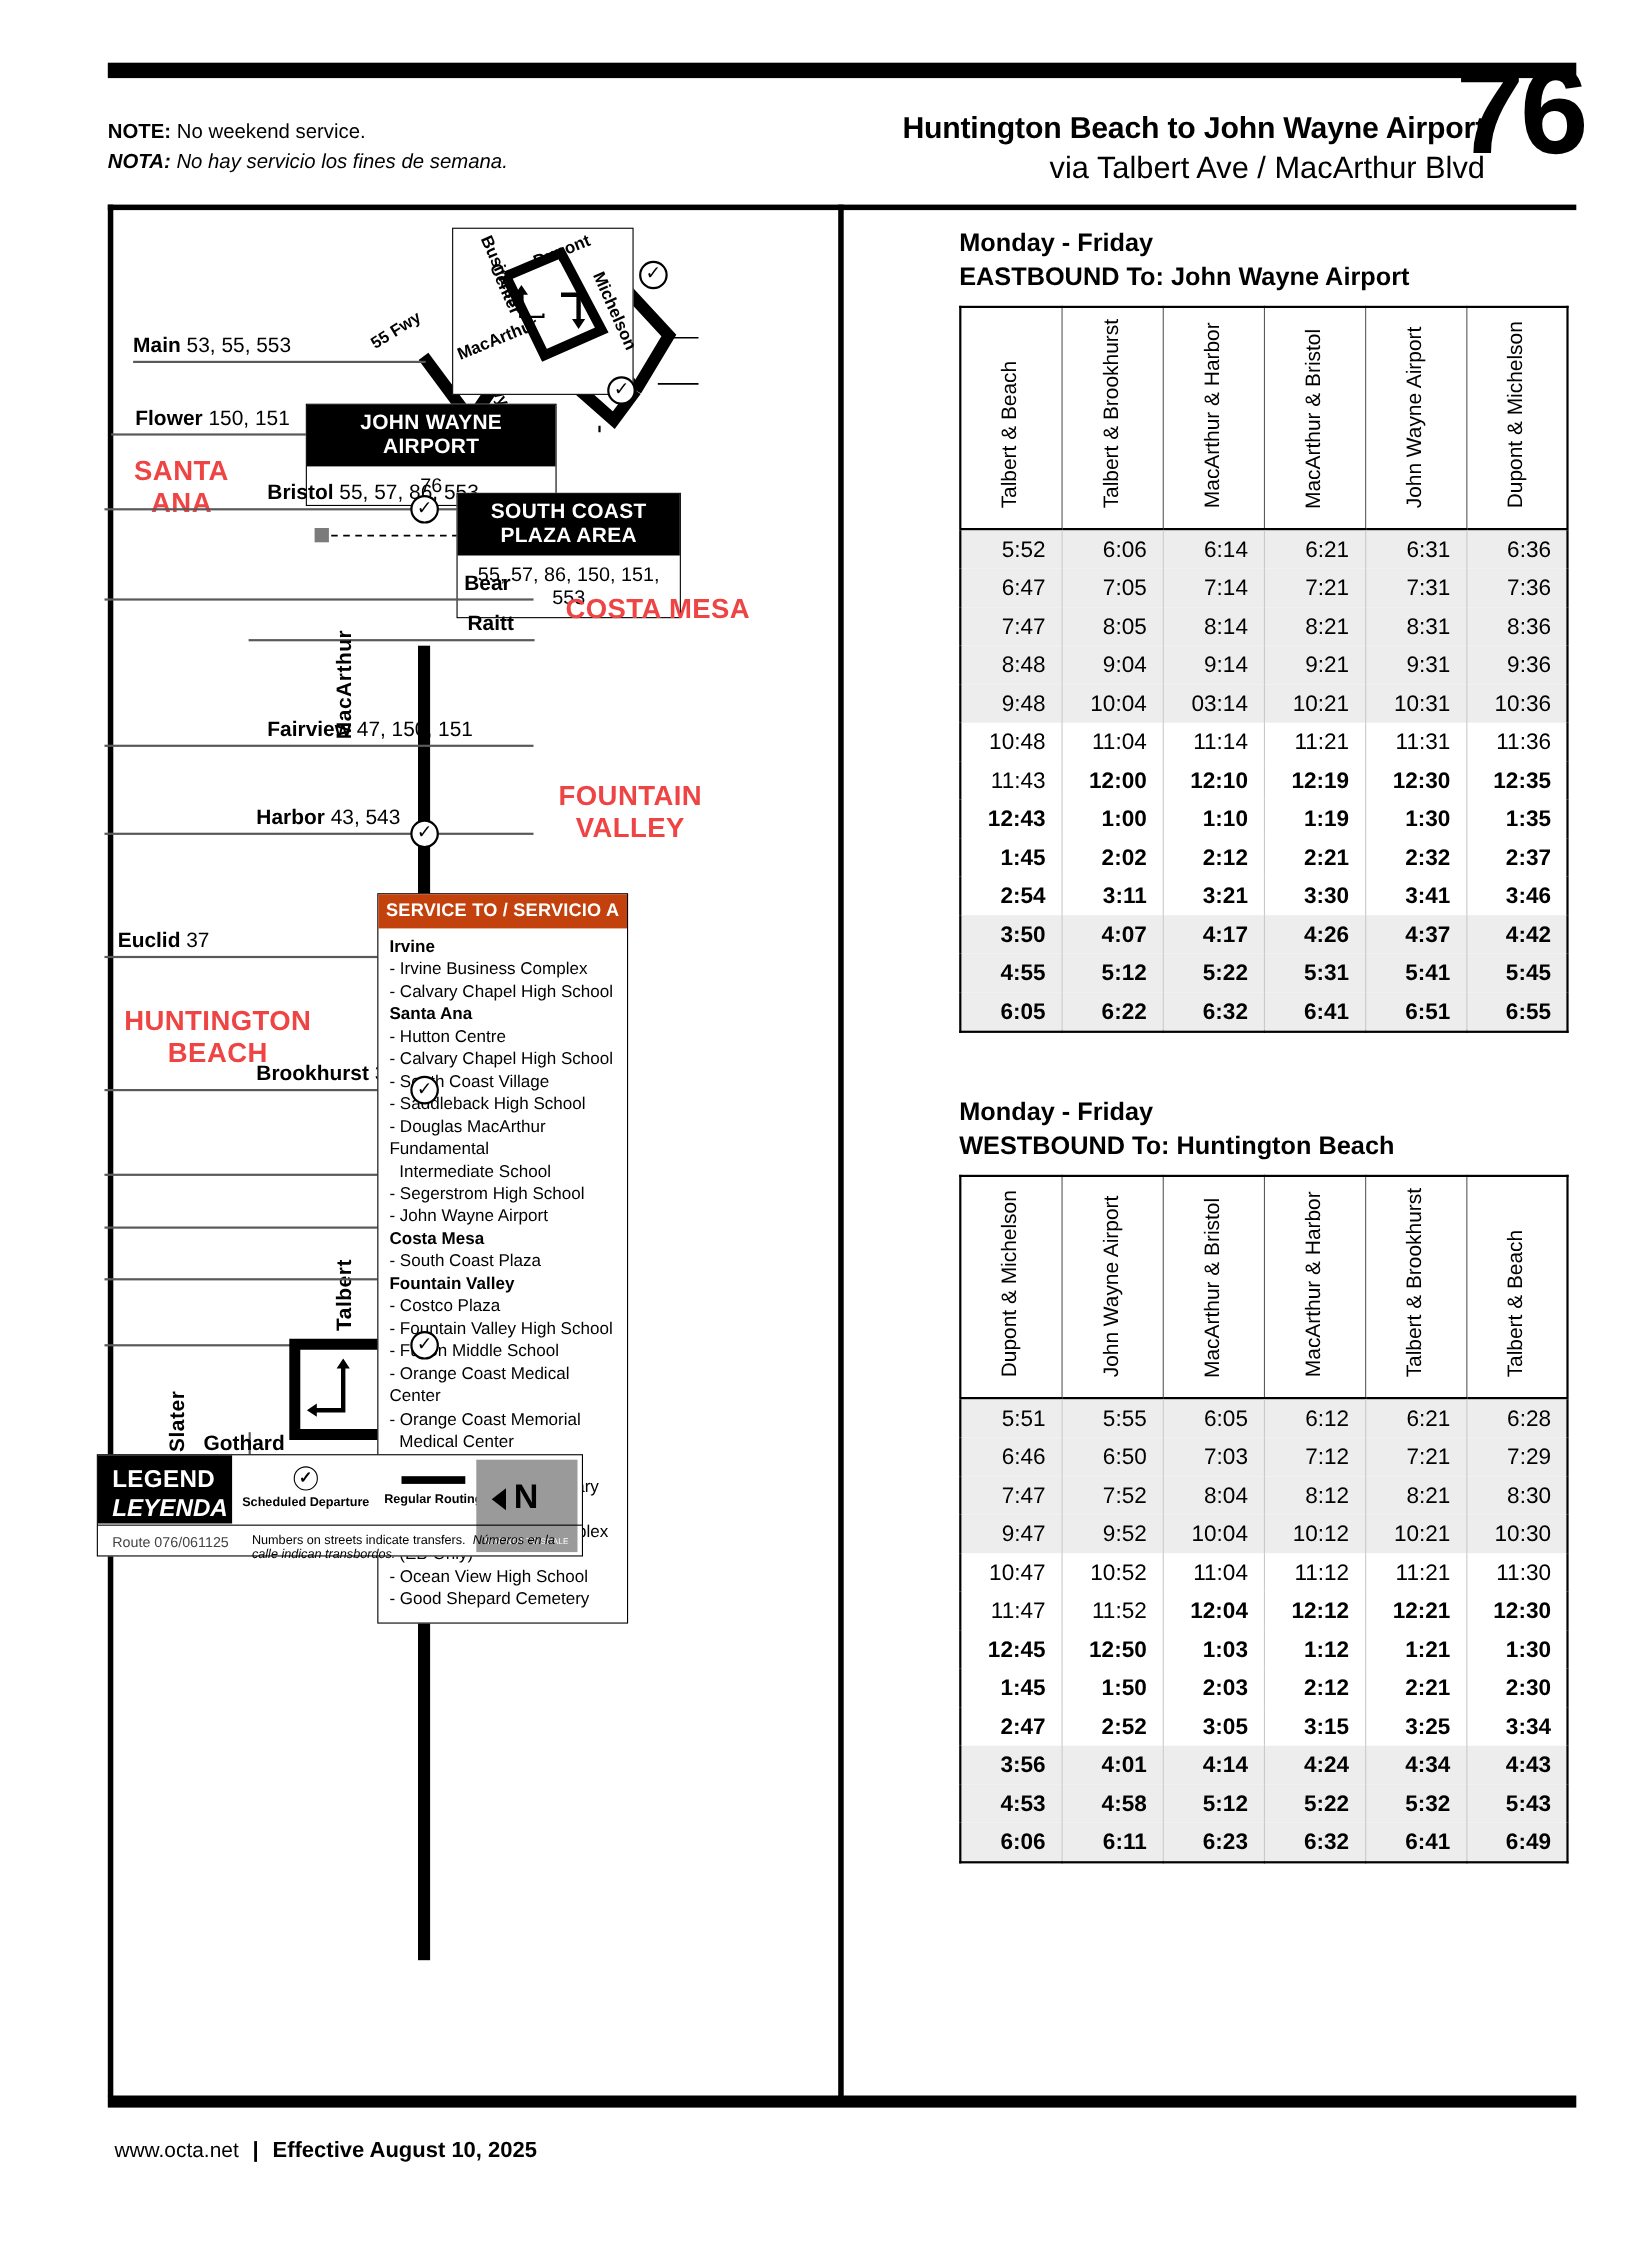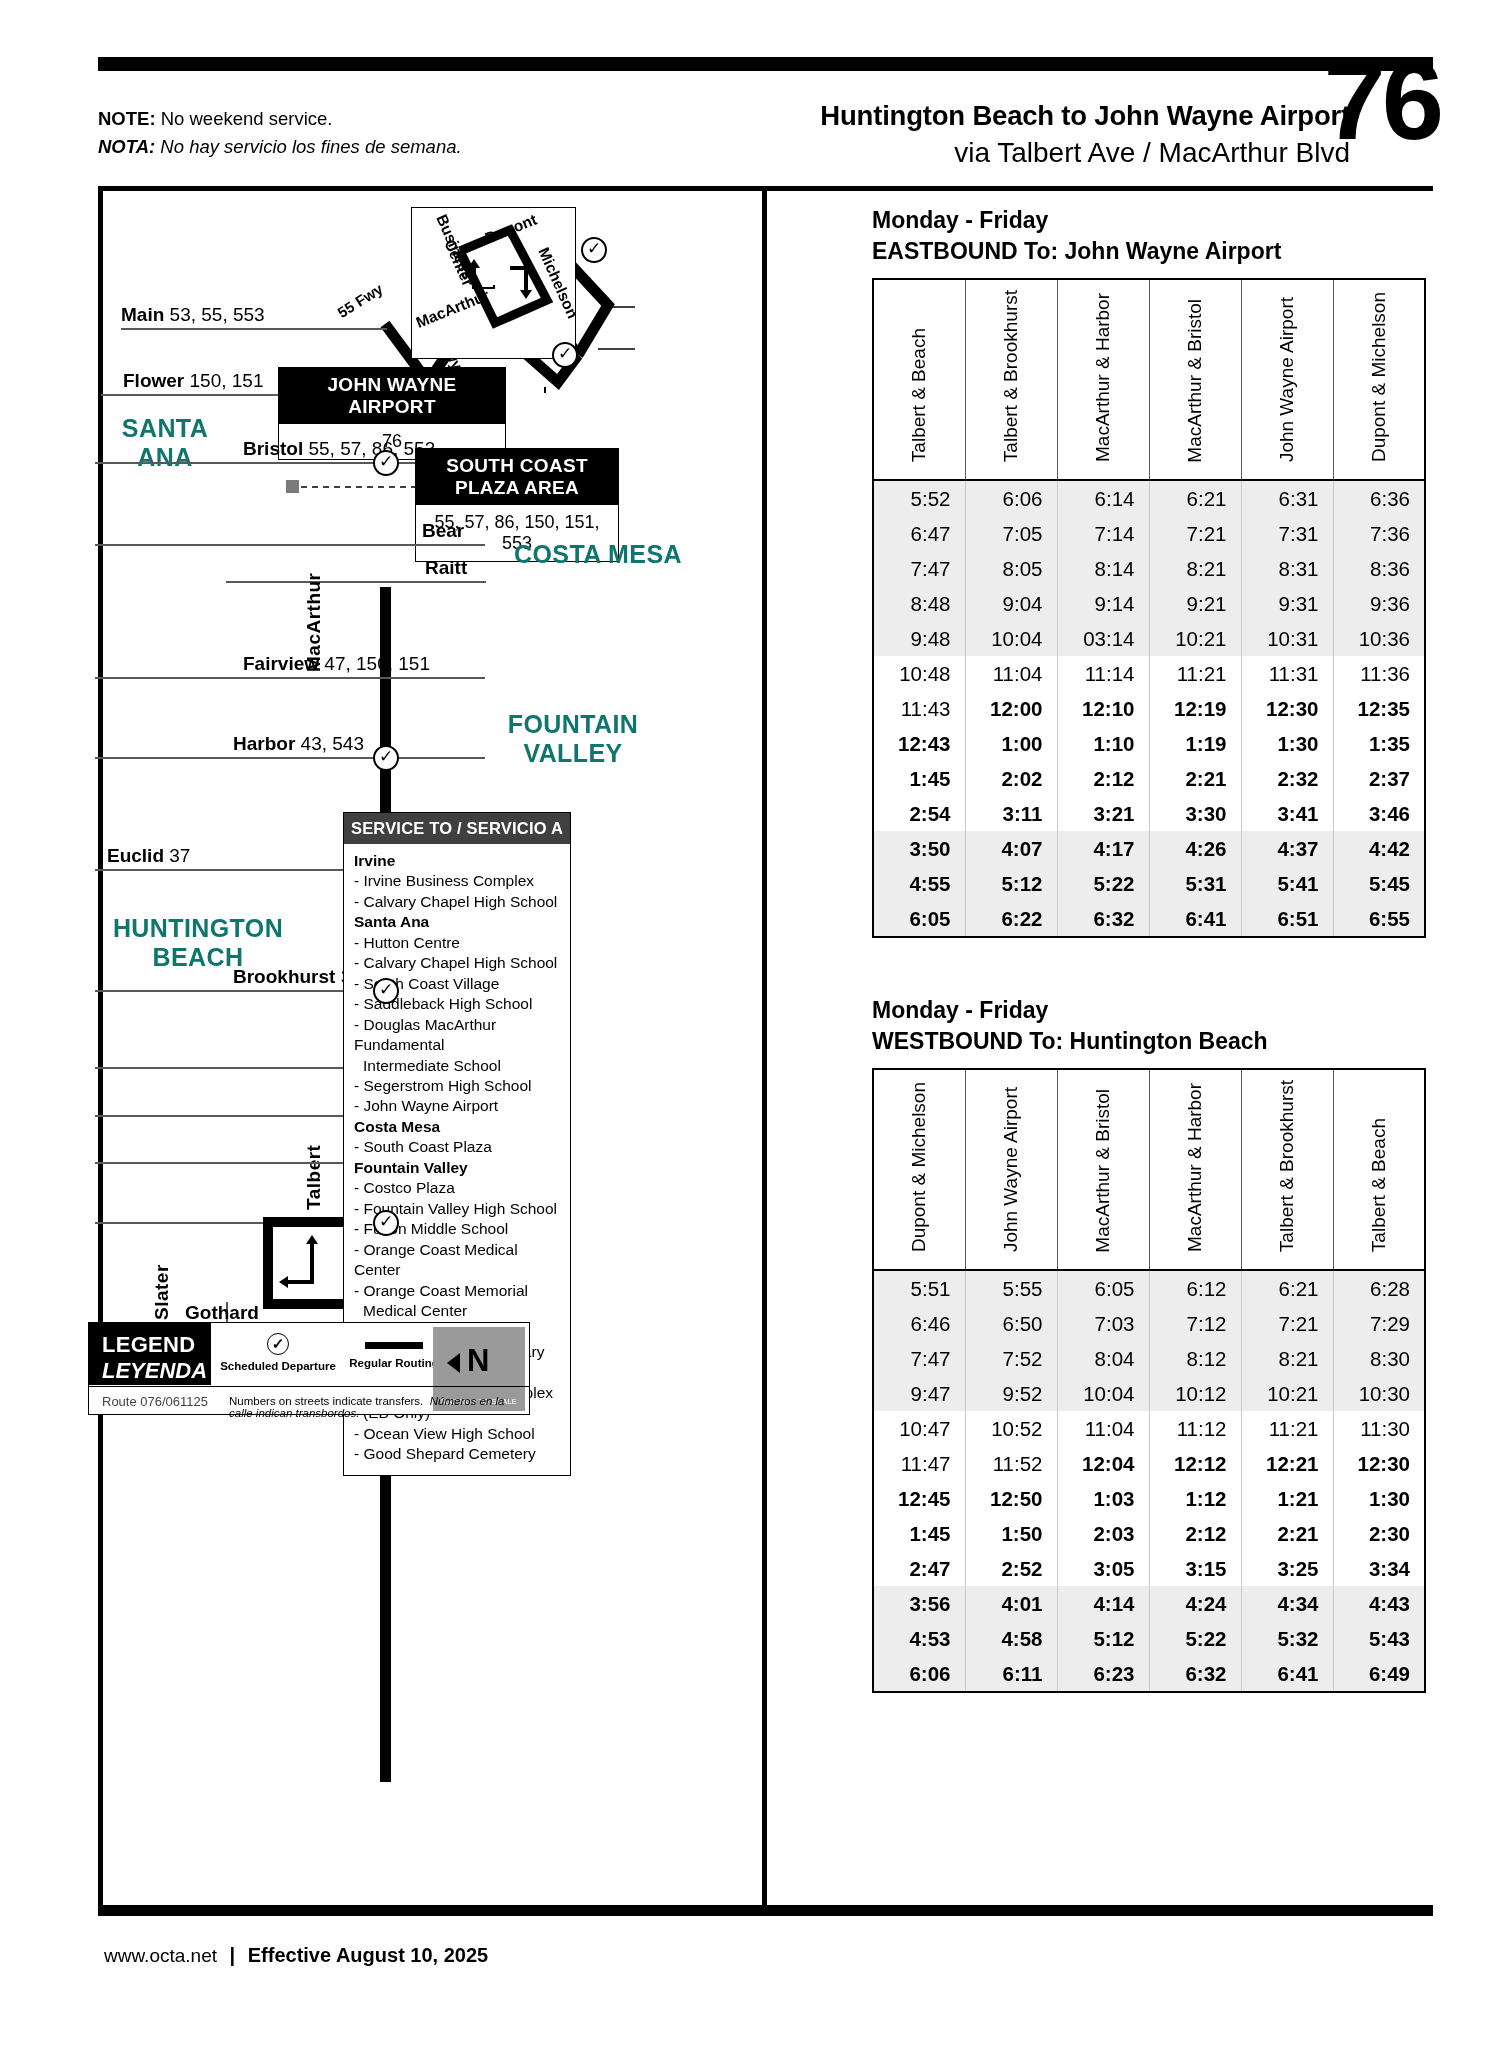--- a/index.html
+++ b/index.html
@@ -79,21 +79,21 @@
   .stopdot {
     position: absolute; width: 26px; height: 26px; border-radius: 50%;
     background: #fff; border: 2px solid #000; z-index: 5;
   }
   .stopdot::after {
     content: "✓"; position: absolute; left: 0; right: 0; top: -2px;
     text-align: center; font-size: 17px; line-height: 24px;
   }
 
   .city-label {
-    position: absolute; color: #0f766e; font-weight: bold; font-size: 25px;
+    position: absolute; color: #ef4444; font-weight: bold; font-size: 25px;
     letter-spacing: 0.4px; line-height: 1.15; text-align: center;
   }
 
   .vert-street {
     position: absolute; font-weight: bold; font-size: 19px;
     writing-mode: vertical-rl; transform: rotate(180deg);
     letter-spacing: 0.5px;
   }
 
   
@@ -114,21 +114,21 @@
     border: 1.5px solid #000; background: #fff;
   }
   .inset-lbl { position: absolute; font-weight: bold; font-size: 15.5px; white-space: nowrap; }
 
   
   .svcbox {
     position: absolute; left: 240px; top: 620px; width: 228px;
     border: 1.5px solid #000; background: #fff;
   }
   .svcbox .hd {
-    background: #404040; color: #fff; font-weight: bold; text-align: center;
+    background: #c2410c; color: #fff; font-weight: bold; text-align: center;
     font-size: 16.5px; padding: 6px 4px; letter-spacing: 0.2px;
   }
   .svcbox .bd { padding: 7px 10px 10px 10px; }
   .svc-city { font-weight: bold; font-size: 15.5px; line-height: 1.32; }
   .svc-item { font-size: 15.5px; line-height: 1.32; }
   .svc-item.cont { padding-left: 9px; }
 
   
   .legend {
     position: absolute; left: -15px; top: 1130px; width: 442px; height: 93px;

